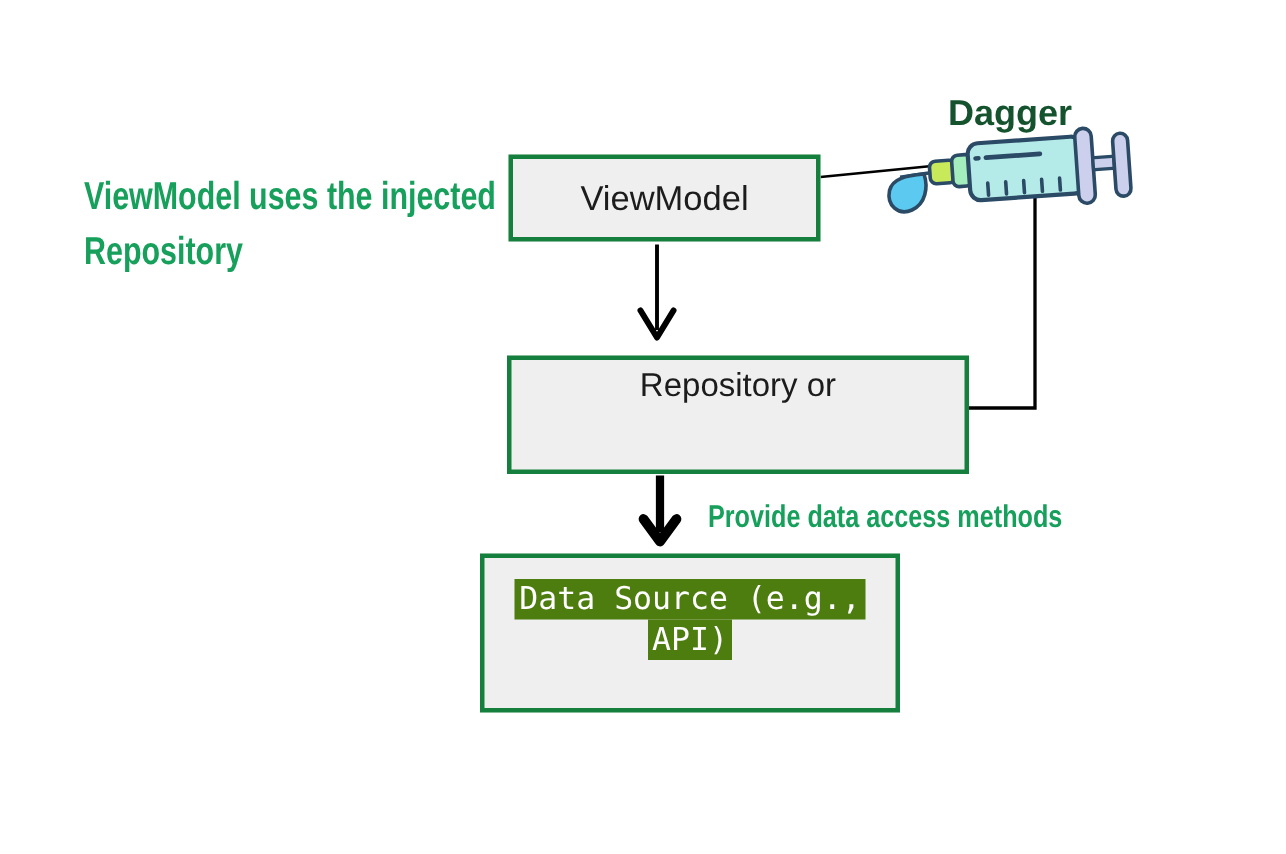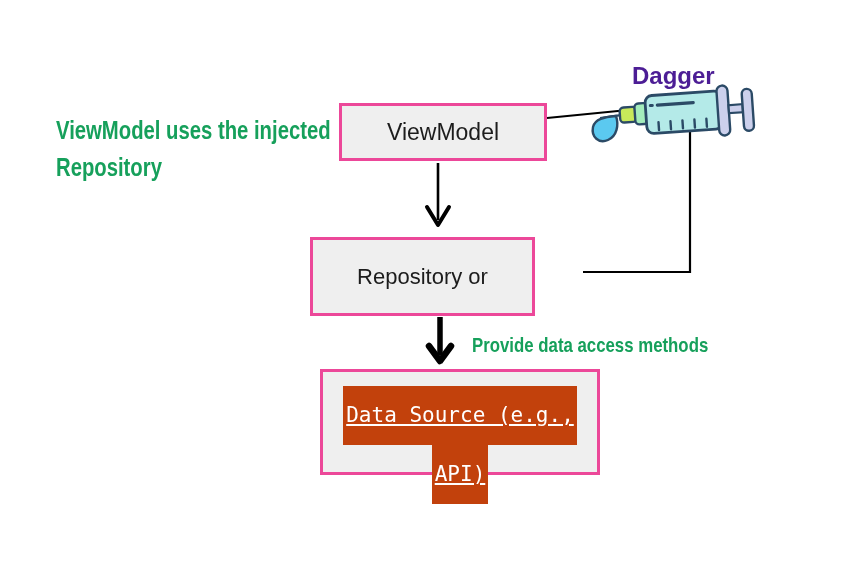--- a/index.html
+++ b/index.html
@@ -14,71 +14,71 @@
   .overlay {
     position: absolute;
     left: 0; top: 0;
     width: 857px; height: 569px;
     pointer-events: none;
   }
   .box {
     position: absolute;
     box-sizing: border-box;
     background: #efefef;
-    border: 3px solid #ec4899;
+    border: 3px solid #15803d;
     display: flex;
     flex-direction: column;
     align-items: center;
     justify-content: center;
     color: #1c1c1c;
     text-align: center;
   }
   .box-viewmodel {
     left: 339px; top: 103px;
     width: 208px; height: 58px;
     font-size: 23px;
   }
   .box-repository {
-    left: 310px; top: 237px;
-    width: 225px; height: 79px;
+    left: 338px; top: 237px;
+    width: 308px; height: 79px;
     font-size: 22px;
     line-height: 33px;
+    justify-content: space-between;
   }
   .box-datasource {
     left: 320px; top: 369px;
     width: 280px; height: 106px;
     justify-content: flex-start;
     padding-top: 14px;
     font-family: "DejaVu Sans Mono", monospace;
     font-size: 21px;
     line-height: 27px;
   }
   .hl {
-    background: #c2410c;
+    background: #4d7c0f;
     color: #ffffff;
-    padding: 16px 3px;
+    padding: 0 3px;
     display: inline-block;
-    text-decoration: underline;
   }
   .note-left {
     position: absolute;
     left: 56px; top: 112px;
     color: #16a05b;
     font-size: 26px;
     font-weight: bold;
     line-height: 37px;
     white-space: nowrap;
     transform: scaleX(0.78);
     transform-origin: left top;
     letter-spacing: 0px;
   }
   .dagger-label {
     position: absolute;
     left: 632px; top: 62px;
-    color: #4c1d95;
+    color: #14532d;
     font-size: 24px;
     font-weight: bold;
     white-space: nowrap;
   }
   .note-provide {
     position: absolute;
     left: 472px; top: 333px;
     color: #16a05b;
     font-size: 21px;
     font-weight: bold;

